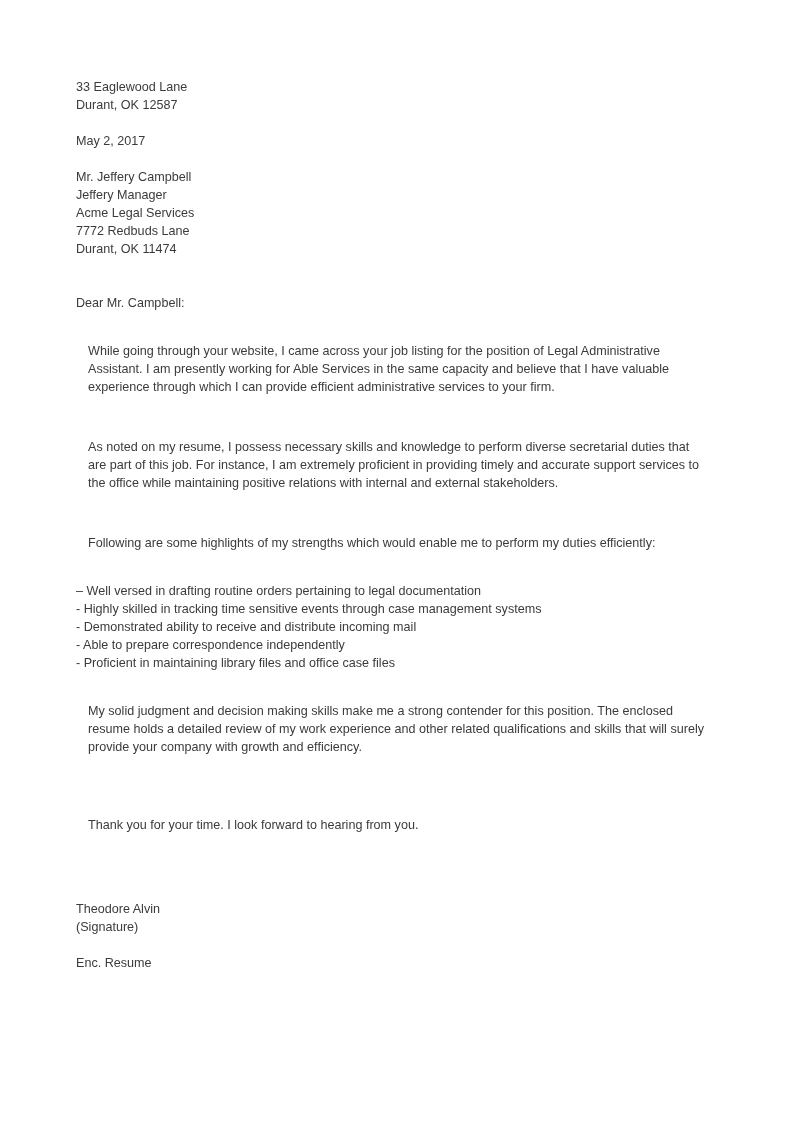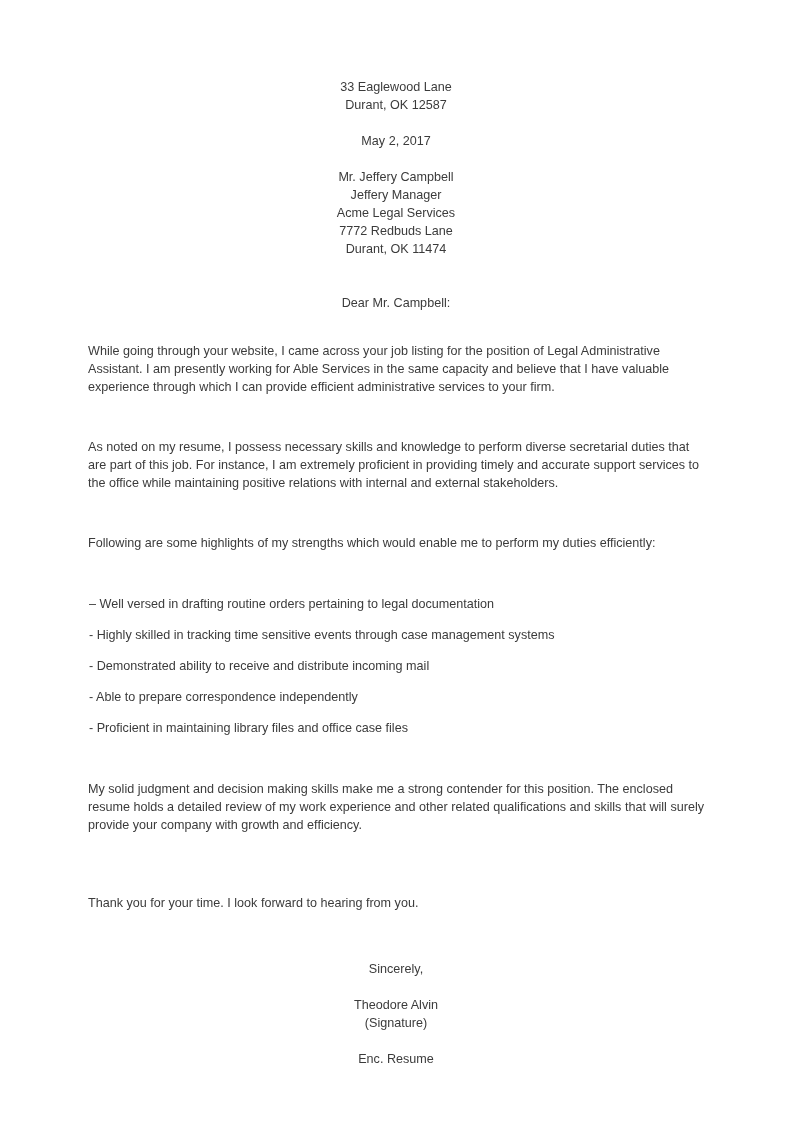--- a/index.html
+++ b/index.html
@@ -31,40 +31,39 @@
   }
 
   .block {
     margin: 0;
     padding: 0;
   }
 
   .line {
     display: block;
     white-space: pre-wrap;
-    text-align: center;
   }
 
   
   .gap-sm { height: 18px; }
   .gap-lg { height: 36px; }
 
   .para {
     margin: 12px;
     white-space: normal;
   }
 
   .bullets {
     margin: 0;
     padding: 0;
     list-style: none;
   }
 
   .bullets li {
-    margin: 13px;
+    margin: 0;
     padding: 0;
     white-space: pre-wrap;
   }
 </style>
 </head>
 <body>
 
 <div class="page">
   <div class="letter">
 
@@ -123,23 +122,20 @@
 
     <div class="gap-sm"></div>
 
 
     <div class="gap-sm"></div>
 
     <p class="para">Thank you for your time. I look forward to hearing from you.</p>
 
     <div class="gap-lg"></div>
 
-    <div class="block">
-      <span class="line">Sincerely,</span>
-    </div>
 
     <div class="gap-sm"></div>
 
     <div class="block">
       <span class="line">Theodore Alvin</span>
       <span class="line">(Signature)</span>
     </div>
 
     <div class="gap-sm"></div>
 

